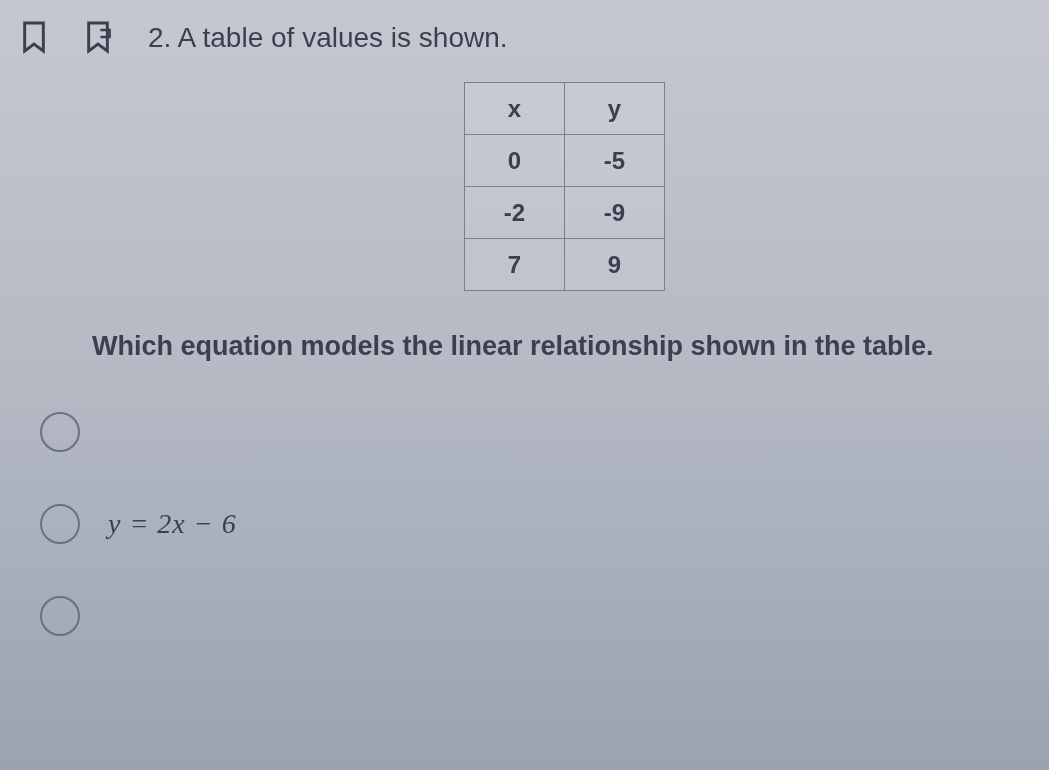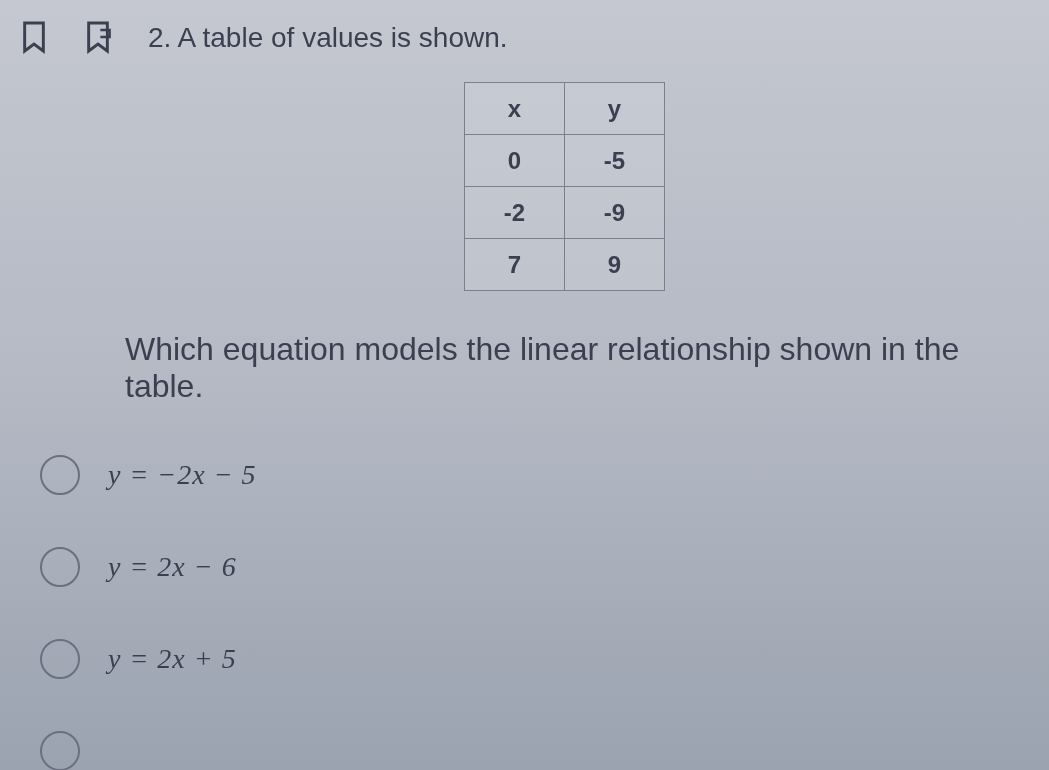--- a/index.html
+++ b/index.html
@@ -44,24 +44,24 @@
   table td {
     border: 1px solid #7a8090;
     width: 100px;
     height: 52px;
     text-align: center;
     font-size: 24px;
     font-weight: 600;
     color: #3a4050;
   }
   .sub-q {
-    font-size: 32px;
-    font-weight: 400;
+    font-size: 27px;
+    font-weight: 700;
     color: #3a4050;
-    margin-left: 105px;
+    margin-left: 72px;
     margin-bottom: 50px;
   }
   .options {
     margin-left: 20px;
   }
   .option {
     display: flex;
     align-items: center;
     gap: 28px;
     margin-bottom: 52px;
@@ -121,26 +121,21 @@
     </tr>
   </tbody>
     </table>
 </div>
 
 <div class="sub-q">Which equation models the linear relationship shown in the table.</div>
 
 <div class="options">
   <div class="option">
     <div class="radio"></div>
-    <div class="opt-text">y = −2x − 5</div>
   </div>
   <div class="option">
     <div class="radio"></div>
     <div class="opt-text">y = 2x − 6</div>
   </div>
   <div class="option">
     <div class="radio"></div>
-    <div class="opt-text">y = 2x + 5</div>
-  </div>
-  <div class="option">
-    <div class="radio"></div>
   </div>
 </div>
 
 </body></html>

